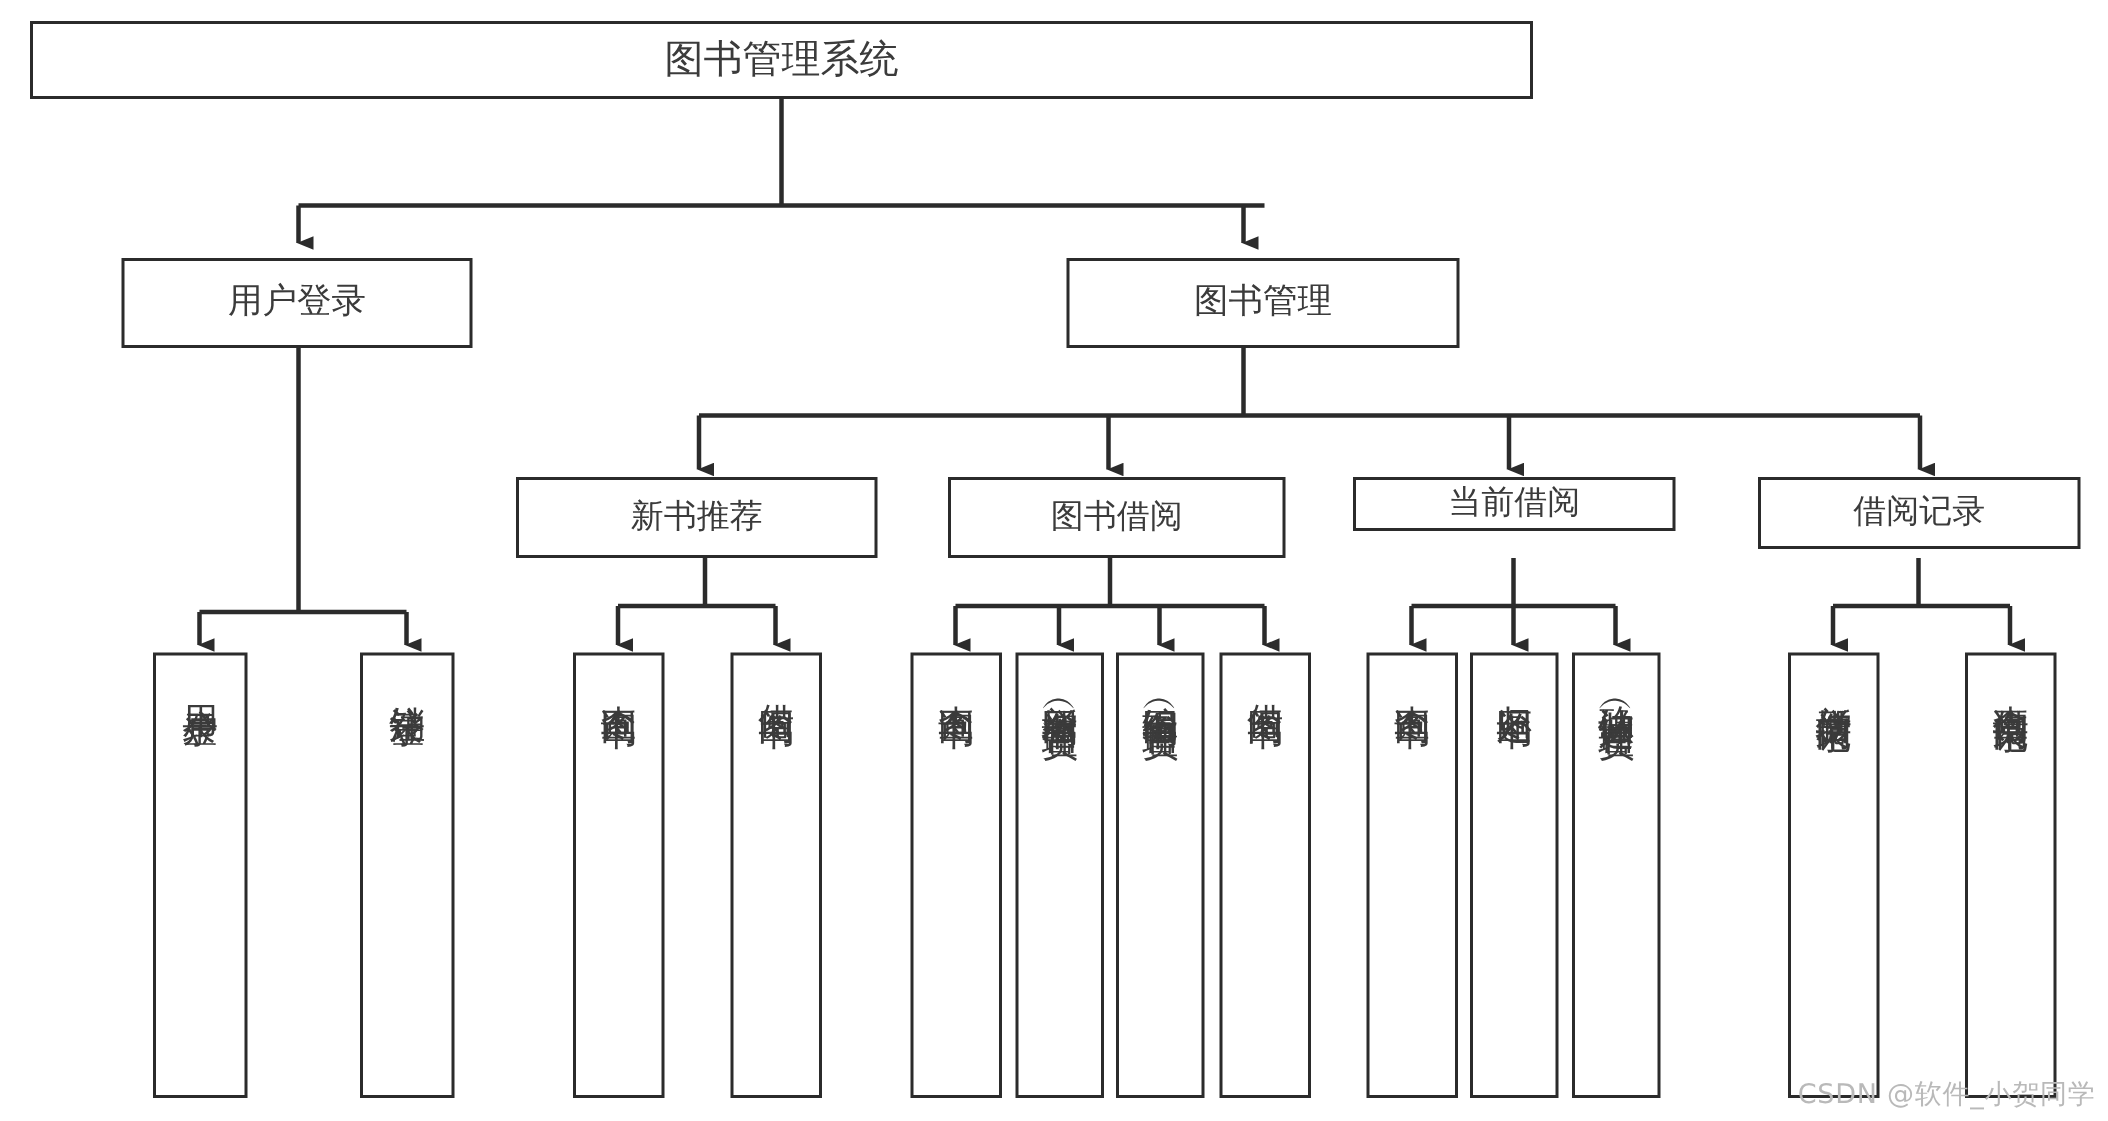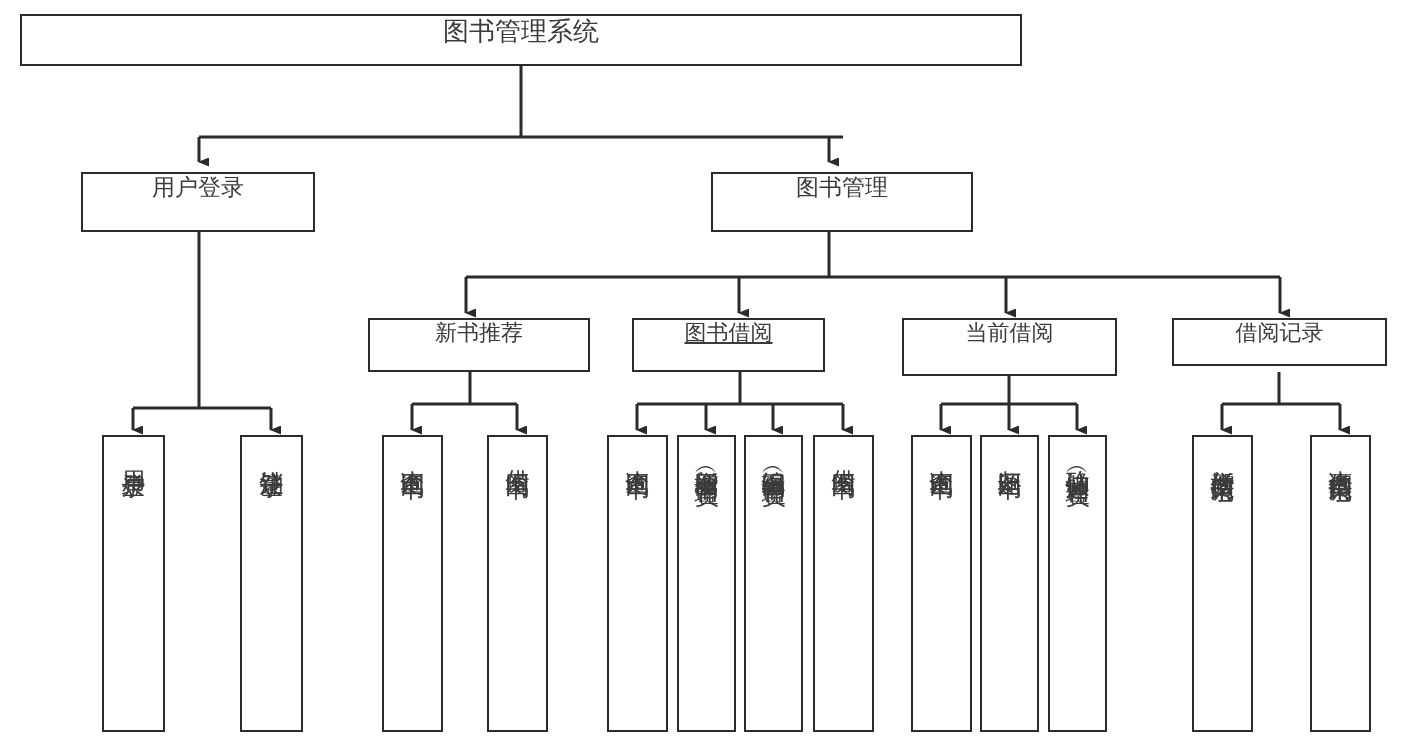--- a/index.html
+++ b/index.html
@@ -25,20 +25,21 @@
     width: 1405px;
     height: 747px;
     pointer-events: none;
   }
   .node {
     position: absolute;
     box-sizing: border-box;
     background: #ffffff;
     border: 2.5px solid #2b2b2b;
     display: flex;
+    align-items: center;
     justify-content: center;
     color: #3b3b3b;
   }
   .node .label {
     display: block;
     text-align: center;
     line-height: 1.18;
     color: #3b3b3b;
     white-space: nowrap;
   }
@@ -140,29 +141,29 @@
   </div>
 
   <div class="node horiz branch" style="left:81px; top:172px; width:234px; height:60px;">
     <span class="label">用户登录</span>
   </div>
 
   <div class="node horiz branch" style="left:711px; top:172px; width:262px; height:60px;">
     <span class="label">图书管理</span>
   </div>
 
-  <div class="node horiz sub" style="left:368px; top:318px; width:222px; height:54px;">
+  <div class="node horiz sub" style="left:344px; top:318px; width:241px; height:54px;">
     <span class="label">新书推荐</span>
   </div>
 
-  <div class="node horiz sub" style="left:632px; top:318px; width:193px; height:54px;text-decoration:underline;">
+  <div class="node horiz sub" style="left:632px; top:318px; width:225px; height:54px;">
     <span class="label">图书借阅</span>
   </div>
 
-  <div class="node horiz sub" style="left:902px; top:318px; width:215px; height:58px;">
+  <div class="node horiz sub" style="left:902px; top:318px; width:215px; height:36px;">
     <span class="label">当前借阅</span>
   </div>
 
   <div class="node horiz sub" style="left:1172px; top:318px; width:215px; height:48px;">
     <span class="label">借阅记录</span>
   </div>
 
   <div class="node leaf" style="left:102px; top:435px; width:63px; height:297px;">
     <span class="label">用户登录</span>
   </div>
@@ -208,14 +209,15 @@
   </div>
 
   <div class="node leaf" style="left:1192px; top:435px; width:61px; height:297px;">
     <span class="label">新增借阅记录</span>
   </div>
 
   <div class="node leaf" style="left:1310px; top:435px; width:61px; height:297px;">
     <span class="label">查询借阅记录</span>
   </div>
 
+  <div class="watermark">CSDN @软件_小贺同学</div>
 
 </div>
 
 </body></html>

